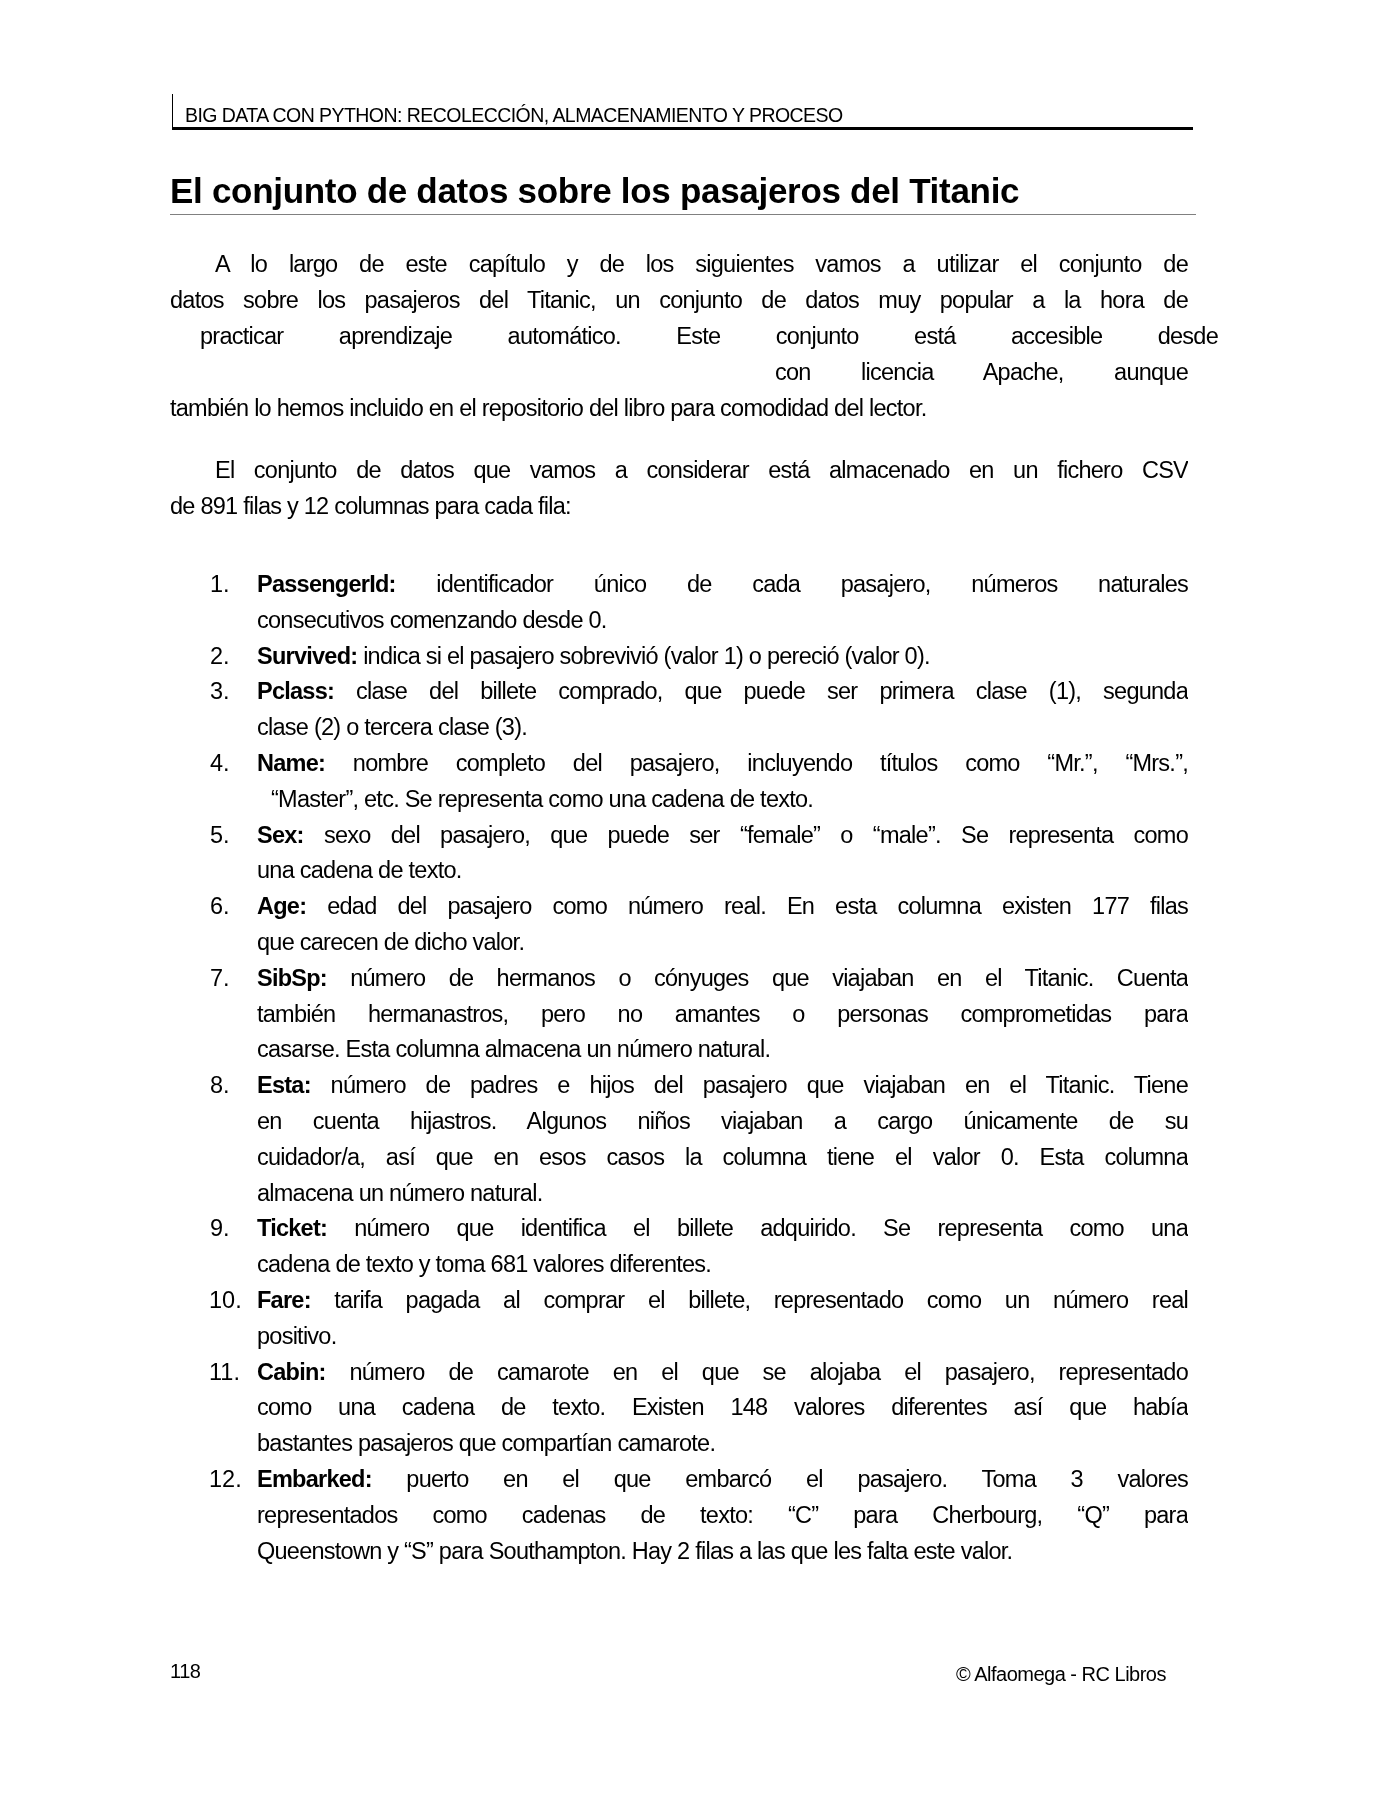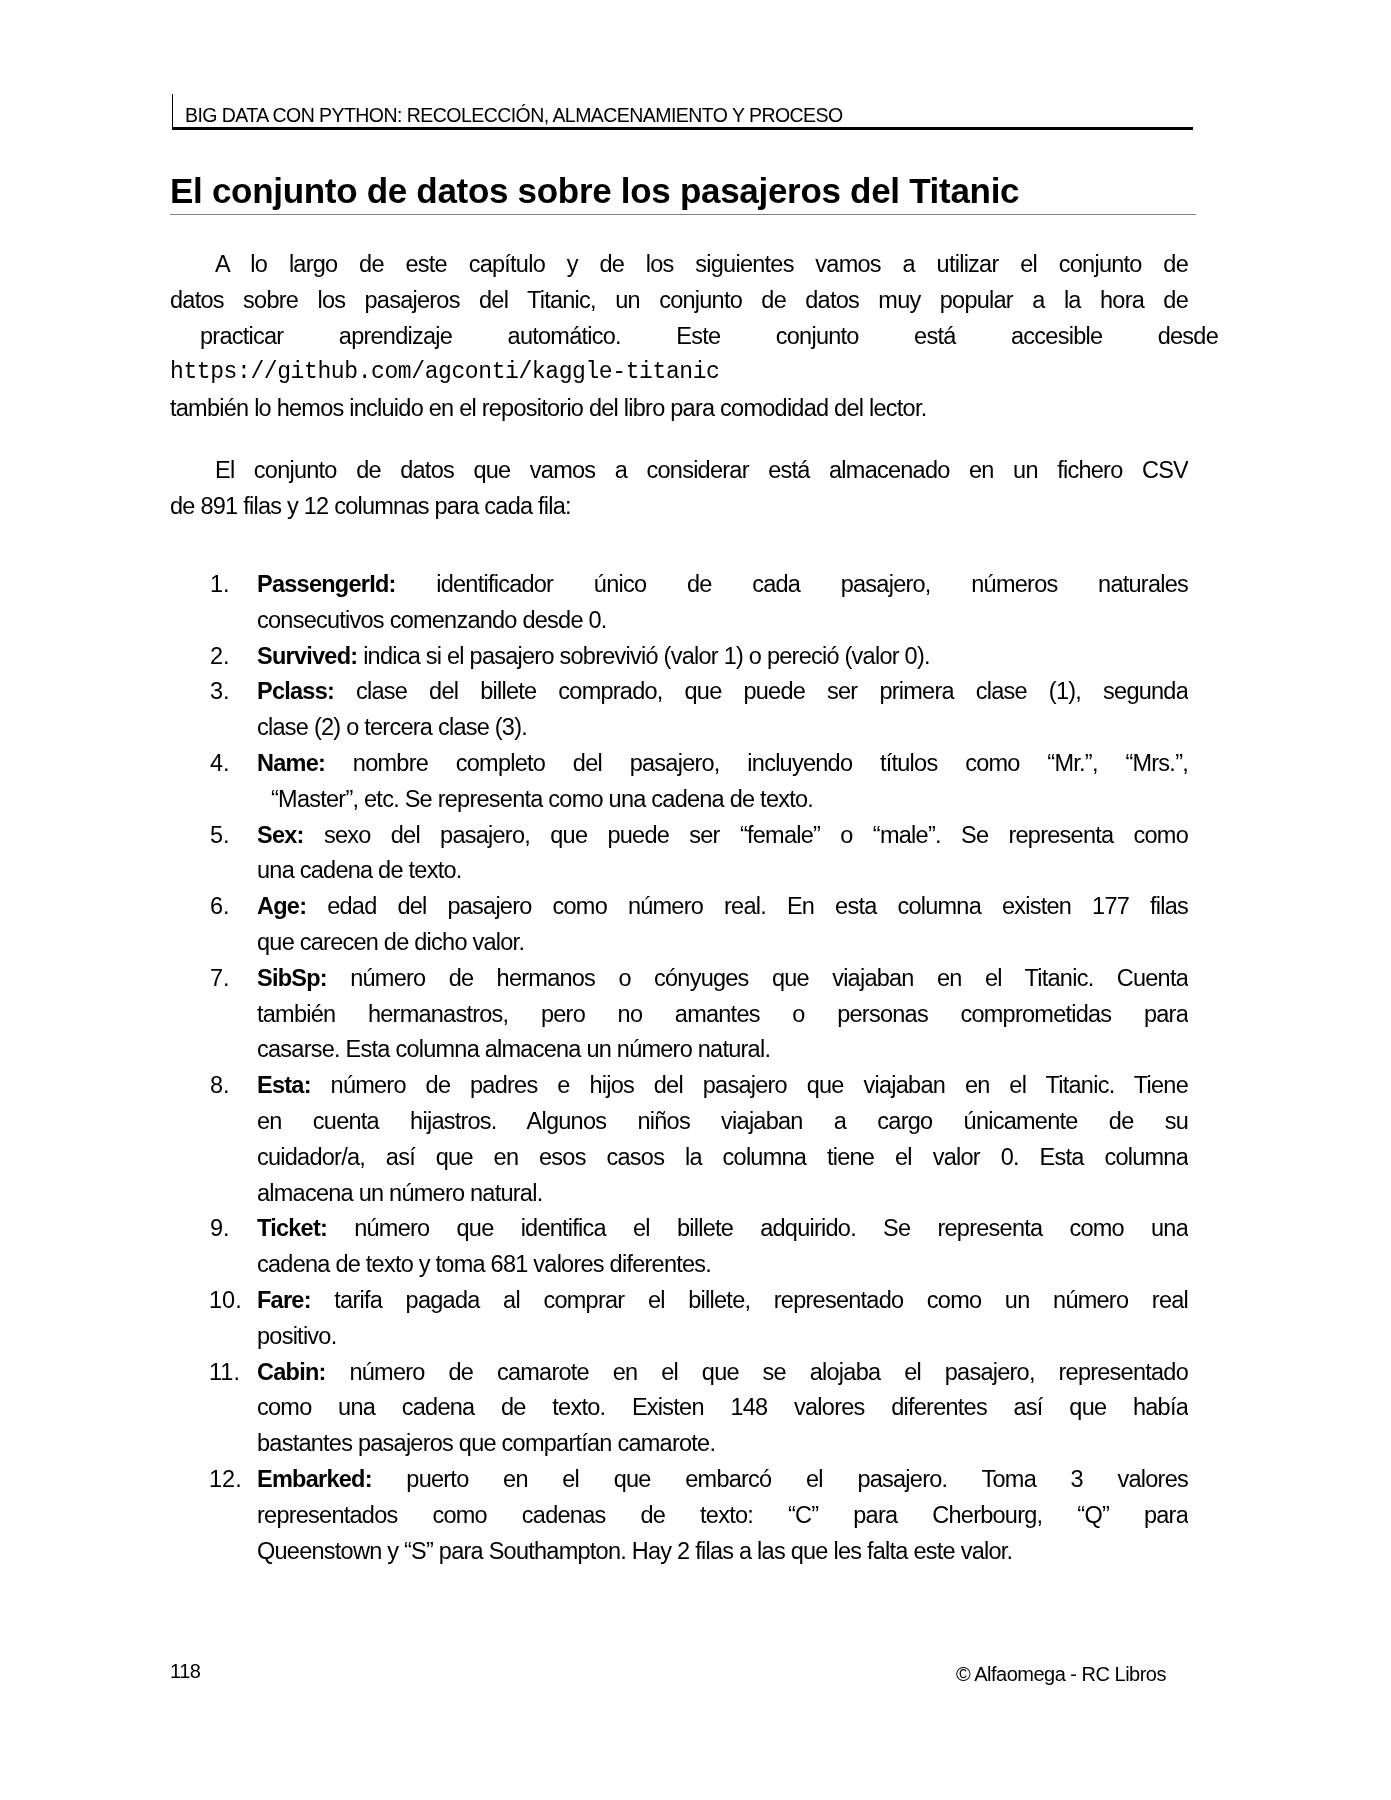--- a/index.html
+++ b/index.html
@@ -31,21 +31,21 @@
 
 <div class="title">
   <h1>El conjunto de datos sobre los pasajeros del Titanic</h1>
 </div>
 
 <div>
   <div class="line just" style="left:215px; top:246px; width:973px;">A lo largo de este capítulo y de los siguientes vamos a utilizar el conjunto de</div>
   <div class="line just" style="left:170px; top:282px; width:1018px;">datos sobre los pasajeros del Titanic, un conjunto de datos muy popular a la hora de</div>
   <div class="line just" style="left:176px; top:318px; width:1018px;margin-left:24px;">practicar aprendizaje automático. Este conjunto está accesible desde</div>
   <div class="line" style="left:170px; top:354px; width:1018px;">
-    <span class="mono" style="position:absolute; left:0; top:0;">https://github.com/agconti/kaggle-titanic</span>
+    <span class="just" style="position:absolute; left:605px; top:0; width:413px; display:block; height:36px;">con licencia Apache, aunque</span>
   </div>
   <div class="line" style="left:170px; top:390px;">también lo hemos incluido en el repositorio del libro para comodidad del lector.</div>
 </div>
 
 <div>
   <div class="line just" style="left:215px; top:452px; width:973px;">El conjunto de datos que vamos a considerar está almacenado en un fichero CSV</div>
   <div class="line" style="left:170px; top:488px;">de 891 filas y 12 columnas para cada fila:</div>
 </div>
 
 <div id="column-list">

